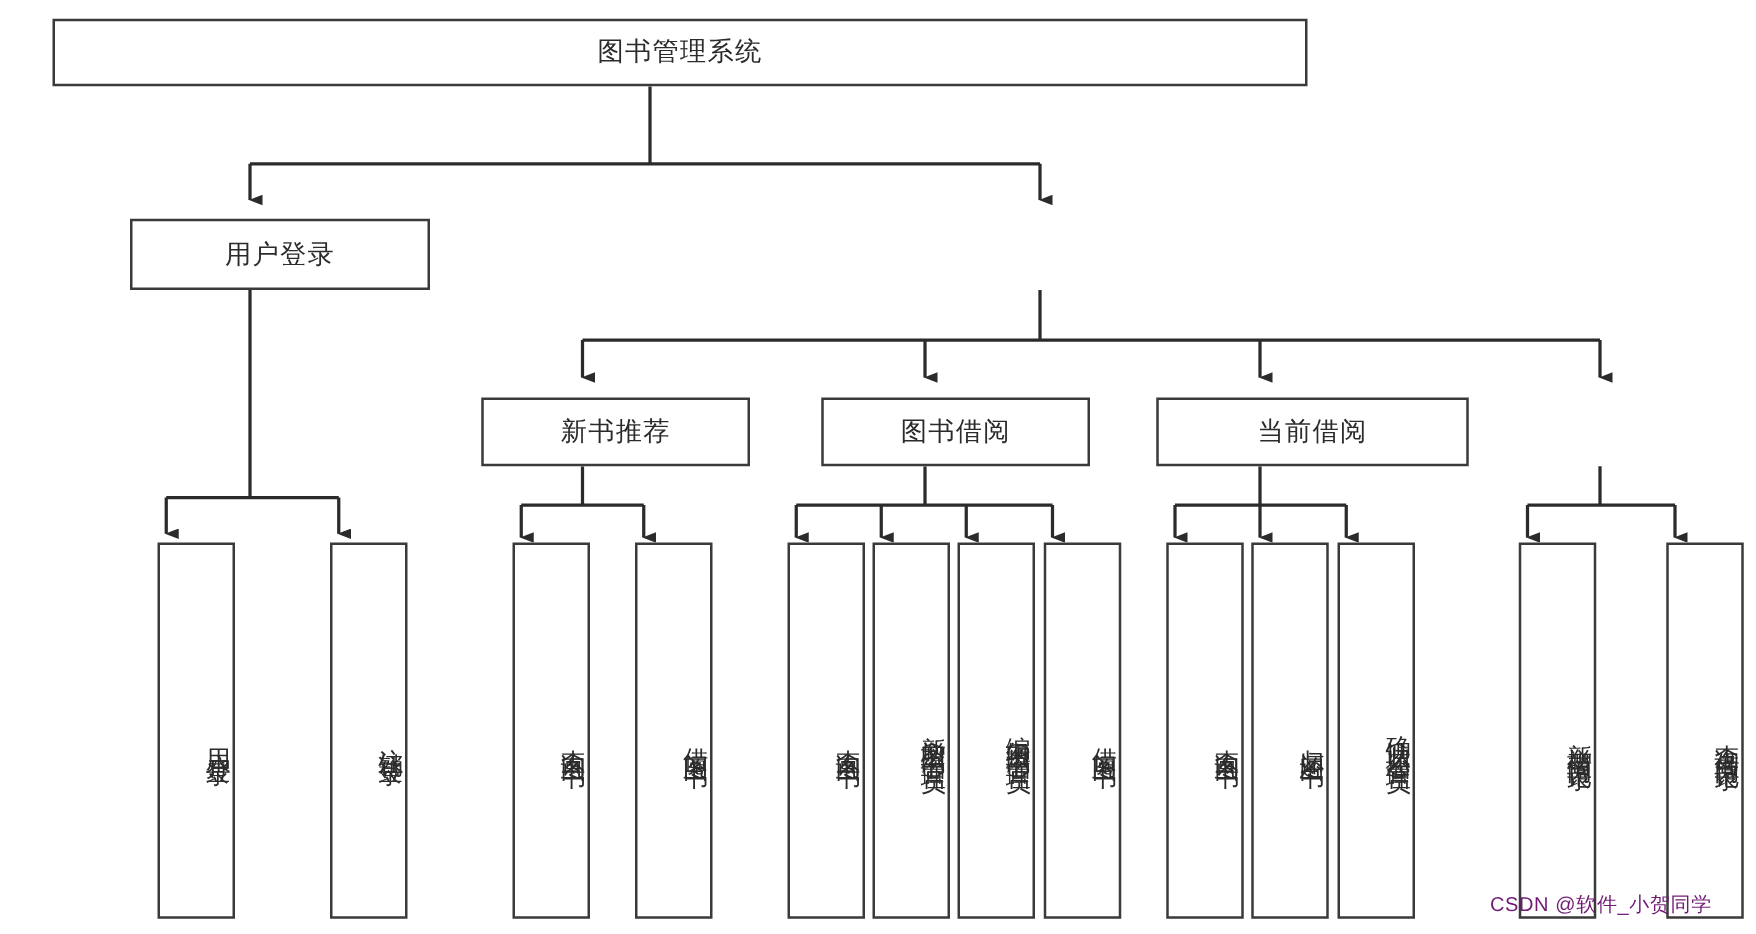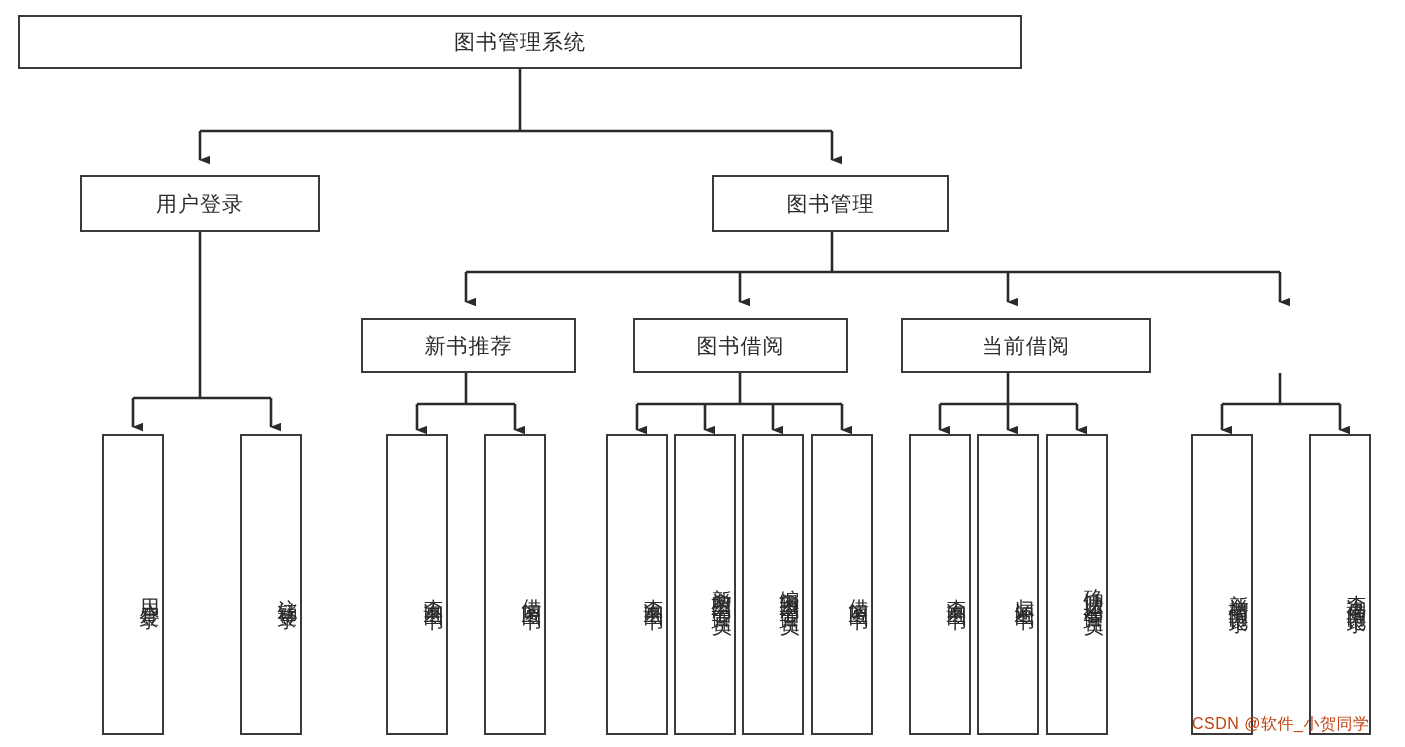--- a/index.html
+++ b/index.html
@@ -28,20 +28,21 @@
   .node {
     position: absolute;
     box-sizing: border-box;
     border: 2.5px solid #3a3a3a;
     background: #ffffff;
     color: #2b2b2b;
     display: flex;
     align-items: center;
     justify-content: center;
     text-align: center;
+    margin-left: 24px;
   }
   .node.h {
     font-size: 21px;
     letter-spacing: 1px;
     line-height: 1.2;
   }
   .node.v {
     font-size: 20px;
     writing-mode: vertical-rl;
     text-orientation: upright;
@@ -52,21 +53,21 @@
     padding-top: 12px;
   }
   .node.v span {
     display: block;
   }
   .watermark {
     position: absolute;
     left: 1192px;
     top: 714px;
     font-size: 16px;
-    color: #c2410c;
+    color: #701a75;
     white-space: nowrap;
     letter-spacing: 0.5px;
   }
 </style>
 </head>
 <body>
 
 <div id="canvas">
 
   <svg id="edges" viewBox="0 0 1405 747" xmlns="http://www.w3.org/2000/svg">
@@ -119,23 +120,20 @@
     </g>
   </svg>
 
   <div class="node h" style="left:18px; top:15px; width:1004px; height:54px;">
     <span>图书管理系统</span>
   </div>
 
   <div class="node h" style="left:80px; top:175px; width:240px; height:57px;">
     <span>用户登录</span>
   </div>
-  <div class="node h" style="left:712px; top:175px; width:237px; height:57px;">
-    <span>图书管理</span>
-  </div>
 
   <div class="node h" style="left:361px; top:318px; width:215px; height:55px;">
     <span>新书推荐</span>
   </div>
   <div class="node h" style="left:633px; top:318px; width:215px; height:55px;">
     <span>图书借阅</span>
   </div>
   <div class="node h" style="left:901px; top:318px; width:250px; height:55px;">
     <span>当前借阅</span>
   </div>

